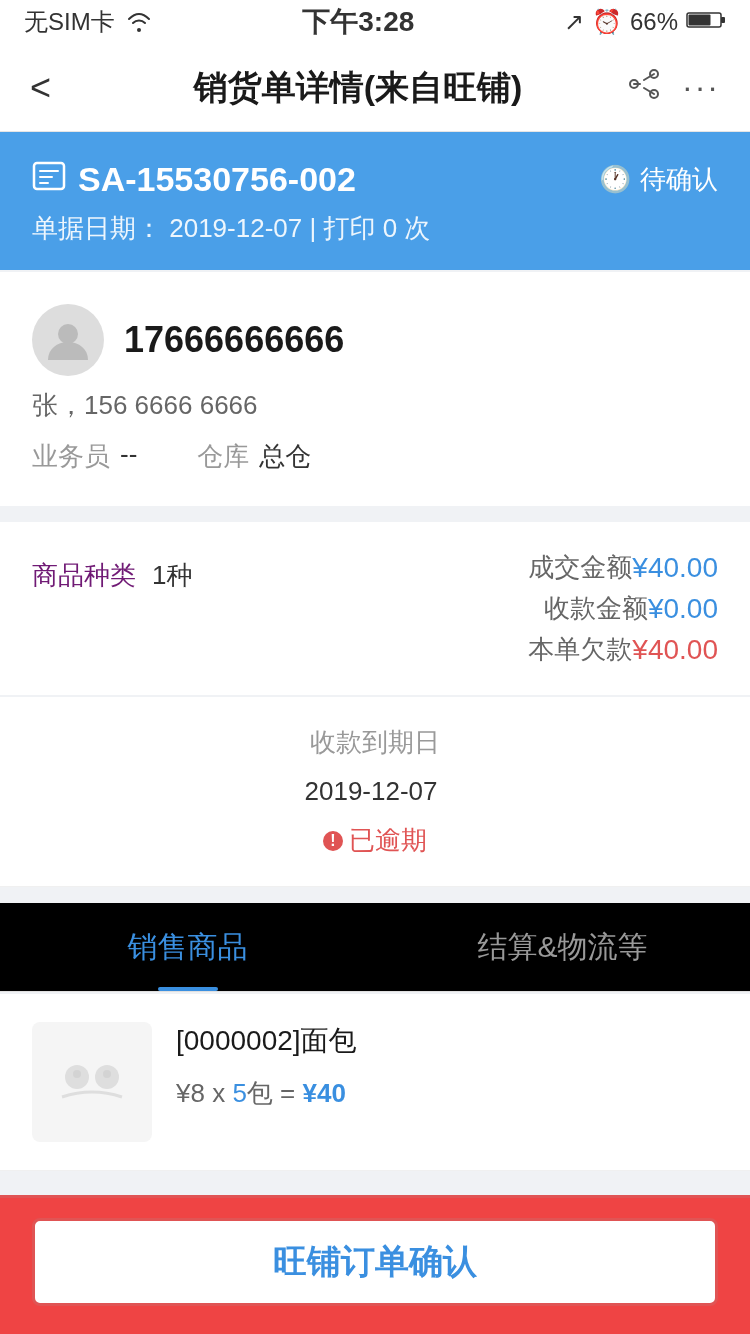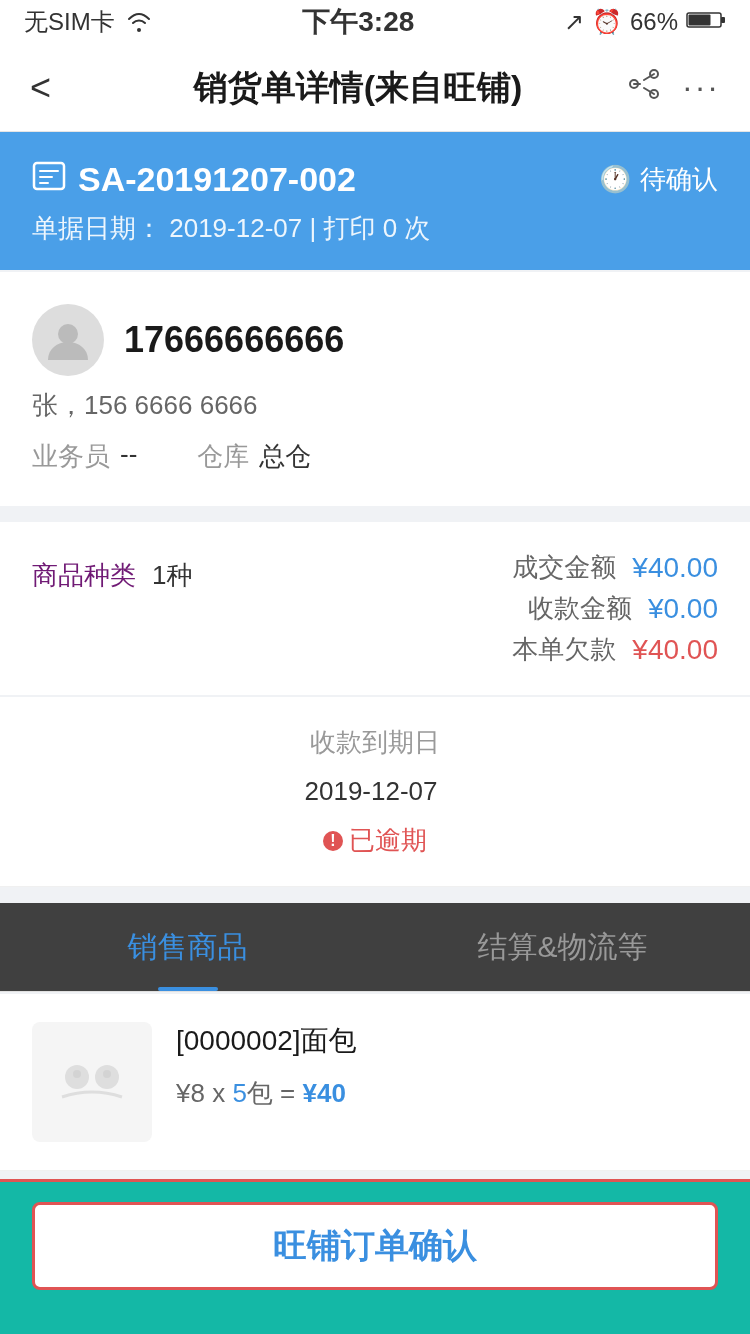--- a/index.html
+++ b/index.html
@@ -161,21 +161,20 @@
     .summary-right {
       display: flex;
       flex-direction: column;
       align-items: flex-end;
       gap: 6px;
     }
     .amount-row {
       display: flex;
       align-items: center;
       justify-content: flex-end;
-      gap: 16px;
       font-size: 26px;
       text-align: center;
     }
     .amount-label { color: #666; }
     .amount-value-blue { color: #3a8fe0; font-size: 28px; font-weight: 500; }
     .amount-value-red { color: #e05454; font-size: 28px; font-weight: 500; }
 
     
     .due-card {
       background: #fff;
@@ -206,21 +205,21 @@
       display: flex;
       align-items: center;
       justify-content: center;
       font-size: 16px;
       color: #fff;
       font-weight: bold;
     }
 
     
     .tabs-container {
-      background: #404040;
+      background: #000000;
       display: flex;
       border-bottom: 1px solid #e0e0e0;
       margin-top: 16px;
     }
     .tab-item {
       flex: 1;
       height: 88px;
       display: flex;
       flex-direction: column;
       align-items: center;
@@ -289,22 +288,22 @@
     .bottom-spacer {
       height: 200px;
       background: #f0f2f5;
     }
 
     
     .bottom-bar {
       position: fixed;
       bottom: 0;
       width: 750px;
-      background: #14b8a6;
-      padding: 20px 32px 44px;
+      background: #ef4444;
+      padding: 20px 32px 28px;
       border-top: 3px solid #e05454;
     }
     .confirm-btn {
       width: 100%;
       height: 88px;
       border: 3px solid #e05454;
       background: #fff;
       border-radius: 8px;
       font-size: 34px;
       font-weight: 600;
@@ -362,21 +361,21 @@
 
 <div class="order-header">
   <div class="order-header-top">
     <div class="order-id">
       <span>
         <svg width="34" height="30" viewBox="0 0 34 30" fill="none">
           <rect x="2" y="2" width="30" height="26" rx="3" stroke="white" stroke-width="2.5" fill="none"></rect>
           <path d="M8 10h18M8 16h12M8 22h8" stroke="white" stroke-width="2" stroke-linecap="round"></path>
         </svg>
       </span>
-      <span>SA-20191207-002</span>
+      <span>SA-15530756-002</span>
     </div>
     <div class="order-status">
       <span>🕐</span>
       <span>待确认</span>
     </div>
   </div>
   <div class="order-date">
     <span>单据日期：</span>
     <span>2019-12-07</span>
     <span>| 打印 0 次</span>

